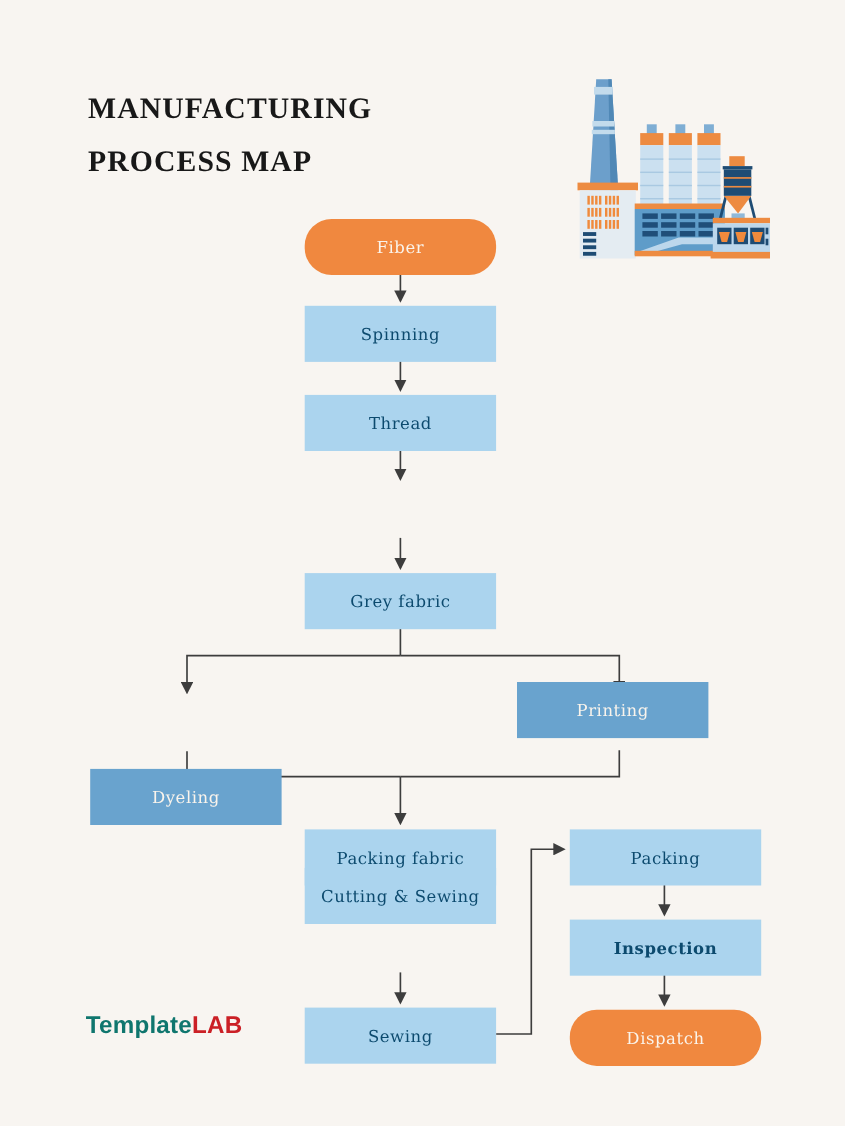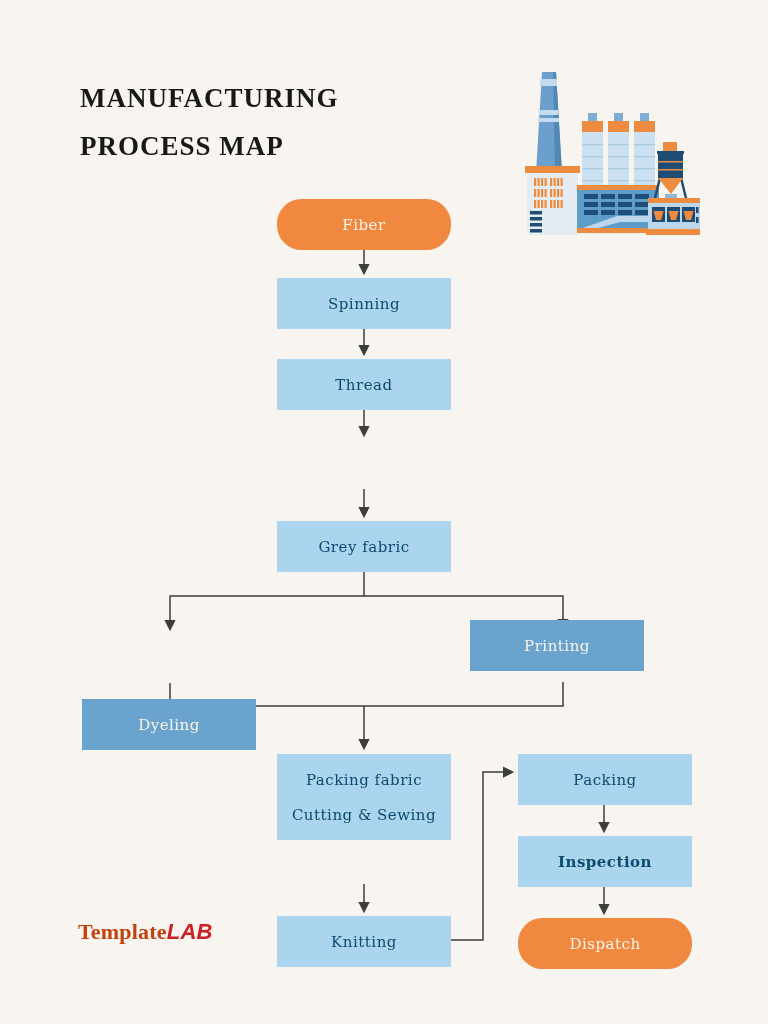--- a/index.html
+++ b/index.html
@@ -36,22 +36,22 @@
 
   
   .factory{position:absolute;left:524px;top:70px;}
 
   
   .brand{
     position:absolute;left:78px;top:919px;
     font-size:22px;font-weight:bold;letter-spacing:0.2px;
     font-family:"Liberation Sans",sans-serif;
   }
-  .brand-part1{color:#c2410c;font-family:Liberation Serif, serif;}
-  .brand-part2{color:#cb2026;font-style:italic;}
+  .brand-part1{color:#0f766e;}
+  .brand-part2{color:#cb2026;}
 </style>
 </head>
 <body>
 
 <div class="page">
 
   <div class="title">
     <div>MANUFACTURING</div>
     <div>PROCESS MAP</div>
   </div>
@@ -209,21 +209,21 @@
   </svg>
 
   <div class="node node--pill" style="left:277px;top:199px;">Fiber</div>
   <div class="node node--light" style="left:277px;top:278px;">Spinning</div>
   <div class="node node--light" style="left:277px;top:359px;">Thread</div>
   <div class="node node--light" style="left:277px;top:521px;">Grey fabric</div>
   <div class="node node--medium" style="left:82px;top:655px;margin-top:44px;">Dyeling</div>
   <div class="node node--medium" style="left:470px;top:620px;">Printing</div>
   <div class="node node--light" style="left:277px;top:754px;">Packing fabric</div>
   <div class="node node--light" style="left:277px;top:789px;">Cutting &amp; Sewing</div>
-  <div class="node node--light" style="left:277px;top:916px;">Knitting</div>
+  <div class="node node--light" style="left:277px;top:916px;">Sewing</div>
   <div class="node node--light" style="left:518px;top:754px;">Packing</div>
   <div class="node node--light" style="left:518px;top:836px;font-weight:bold;">Inspection</div>
   <div class="node node--pill" style="left:518px;top:918px;">Dispatch</div>
 
   <div class="brand">
     <span class="brand-part1">Template</span><span class="brand-part2">LAB</span>
   </div>
 
 </div>
 

